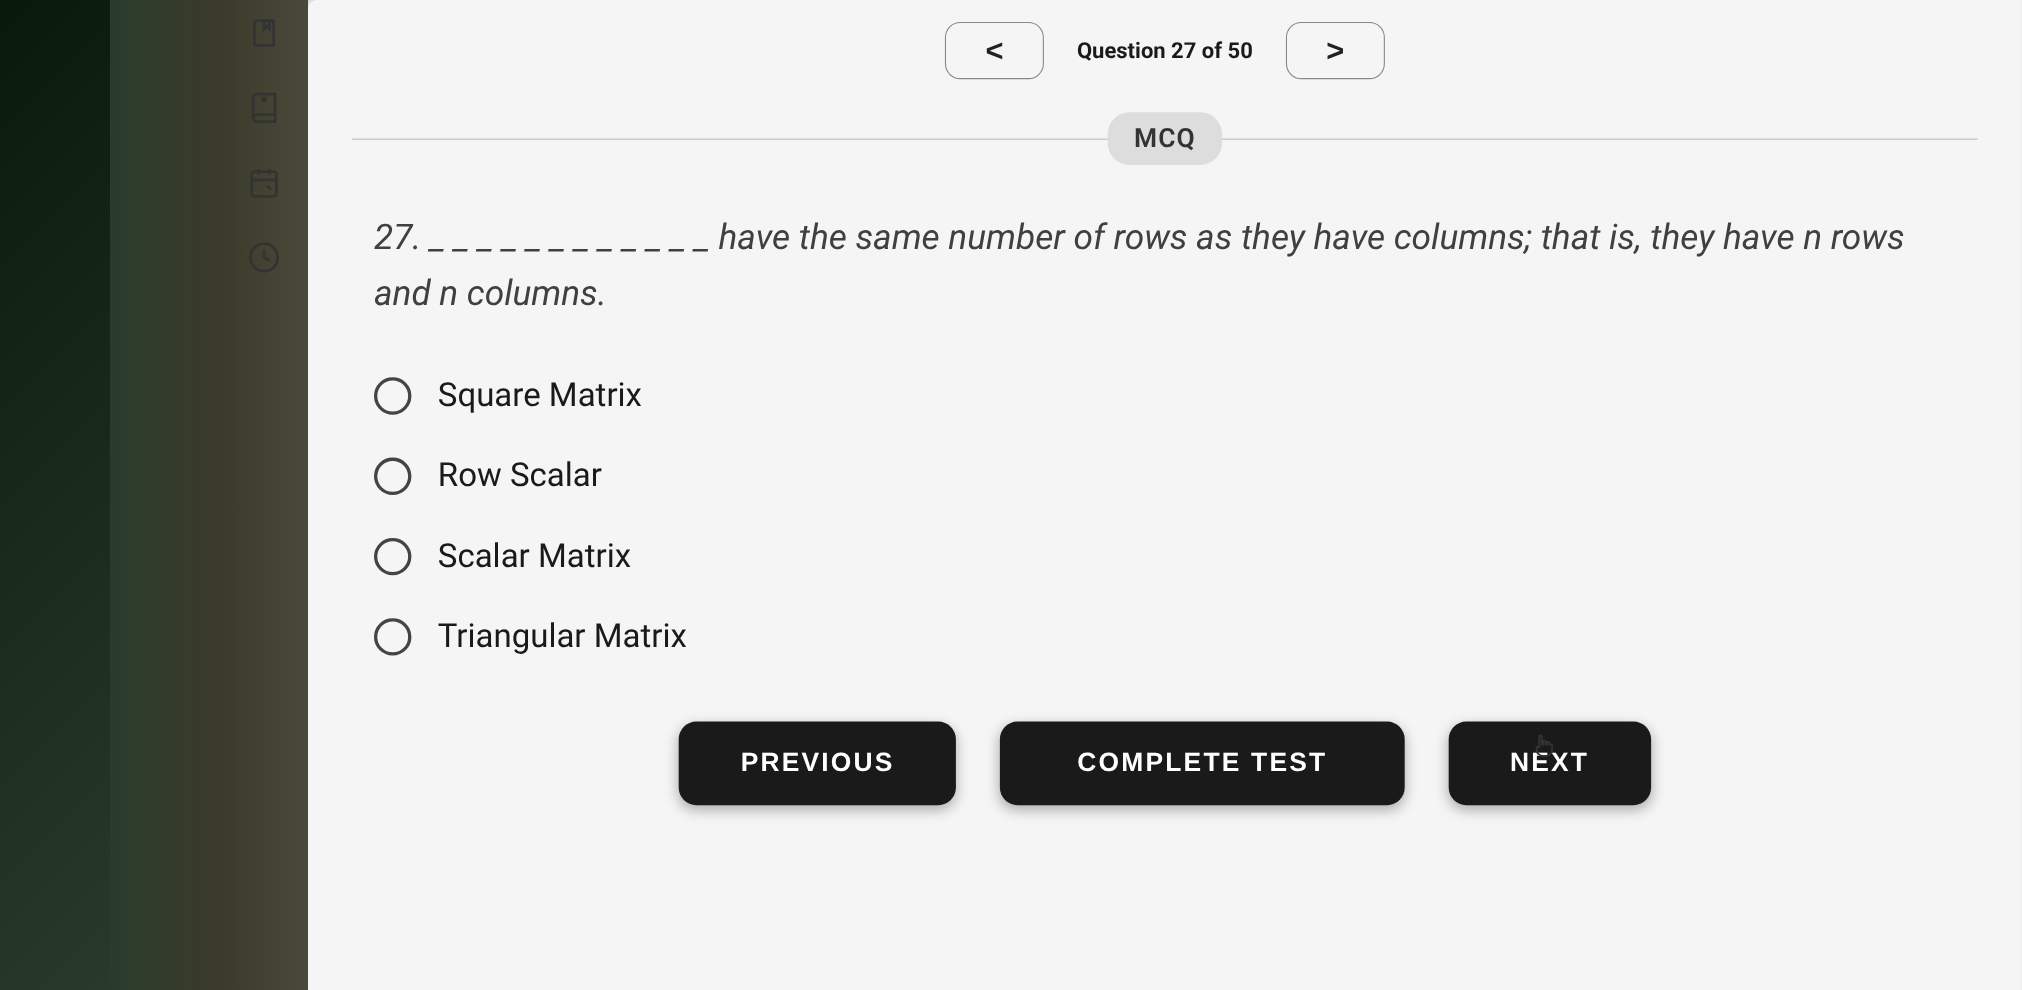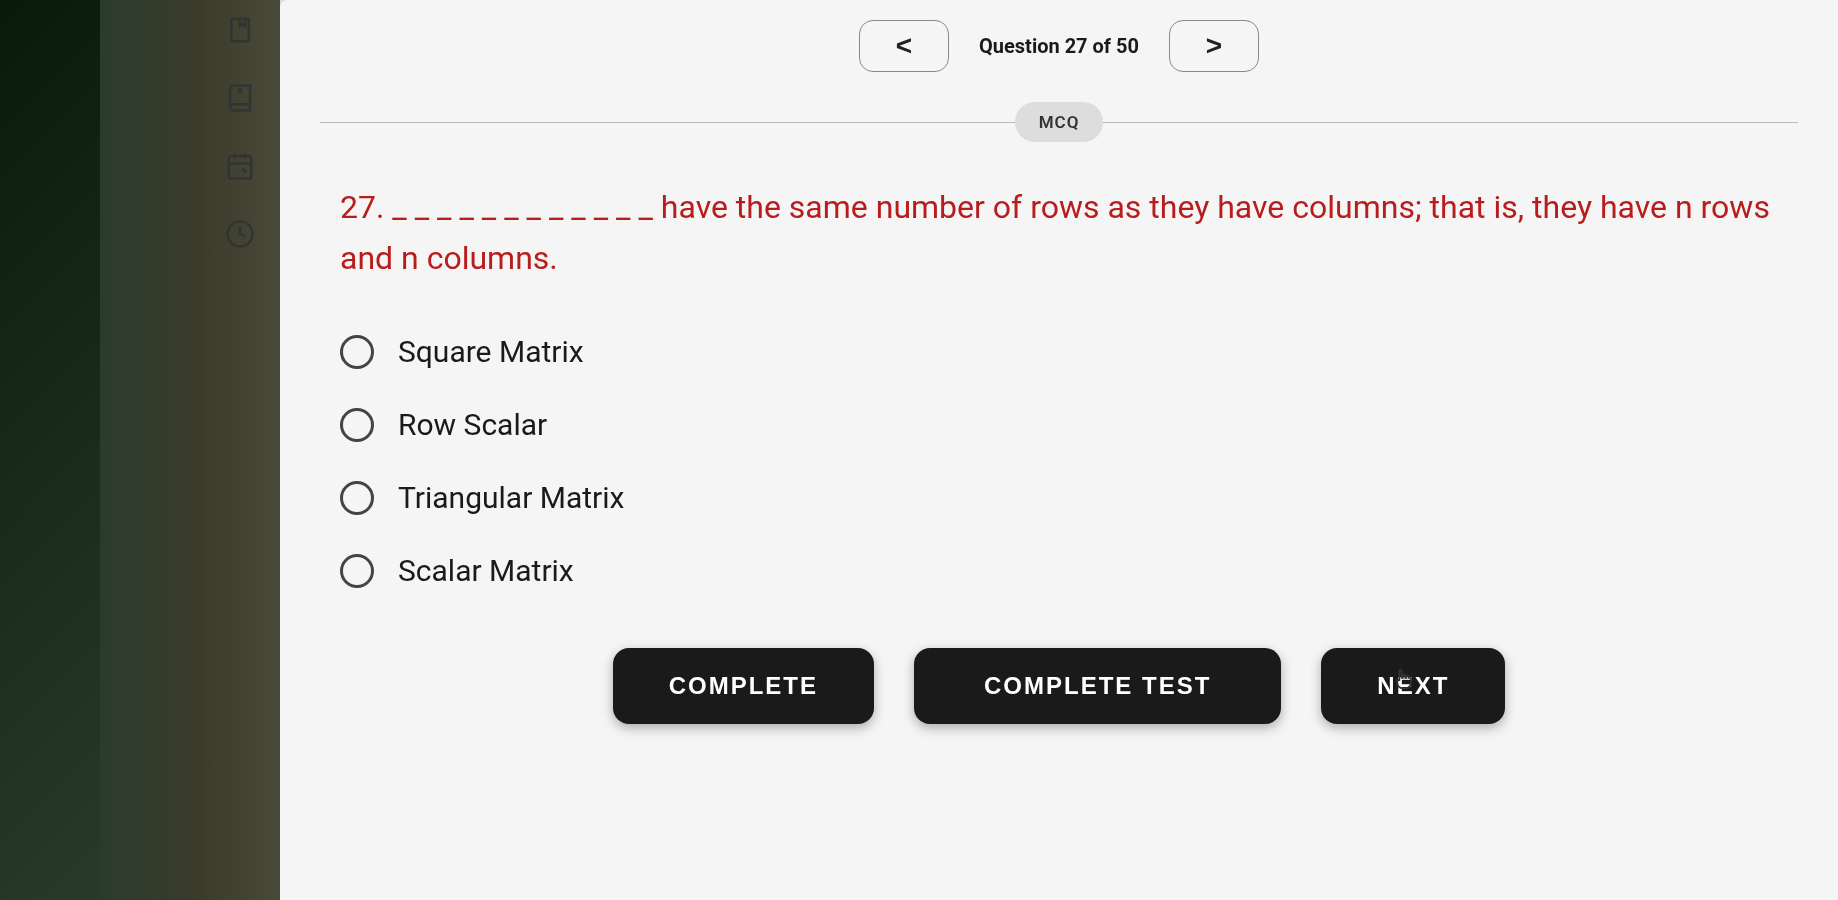--- a/index.html
+++ b/index.html
@@ -88,31 +88,32 @@
     }
     .divider-line {
       flex: 1;
       height: 1px;
       background: #bbb;
     }
     .mcq-badge {
       background: #ddd;
       padding: 10px 24px;
       border-radius: 20px;
-      font-size: 17px;
+      font-size: 24px;
       font-weight: 600;
       color: #333;
       letter-spacing: 1px;
     }
     .question-text {
       font-size: 32px;
-      color: #b91c1c;
+      color: #404040;
       line-height: 1.6;
       margin-bottom: 50px;
       padding: 0 20px;
+      font-style: italic;
     }
     .options {
       display: flex;
       flex-direction: column;
       gap: 38px;
       padding-left: 20px;
     }
     .option {
       display: flex;
       align-items: center;
@@ -222,30 +223,30 @@
     <div class="option">
       <div class="radio-circle"></div>
       <div class="option-label">Square Matrix</div>
     </div>
     <div class="option">
       <div class="radio-circle"></div>
       <div class="option-label">Row Scalar</div>
     </div>
     <div class="option">
       <div class="radio-circle"></div>
+      <div class="option-label">Scalar Matrix</div>
+    </div>
+    <div class="option">
+      <div class="radio-circle"></div>
       <div class="option-label">Triangular Matrix</div>
     </div>
-    <div class="option">
-      <div class="radio-circle"></div>
-      <div class="option-label">Scalar Matrix</div>
-    </div>
   </div>
 
   <div class="footer-buttons">
-    <button class="btn">COMPLETE</button>
+    <button class="btn">PREVIOUS</button>
     <button class="btn btn-complete">COMPLETE TEST</button>
     <button class="btn">NEXT</button>
   </div>
 
   <div class="cursor-icon">
     <svg width="28" height="28" viewBox="0 0 24 24" fill="none" stroke="#333" stroke-width="1.5">
       <path d="M8 13V5a1 1 0 0 1 2 0v6h1V9a1 1 0 0 1 2 0v2h1v-1a1 1 0 0 1 2 0v1h1a1 1 0 0 1 1 1v3a5 5 0 0 1-5 5h-2a5 5 0 0 1-5-5v-2z"></path>
     </svg>
   </div>
 </div>

